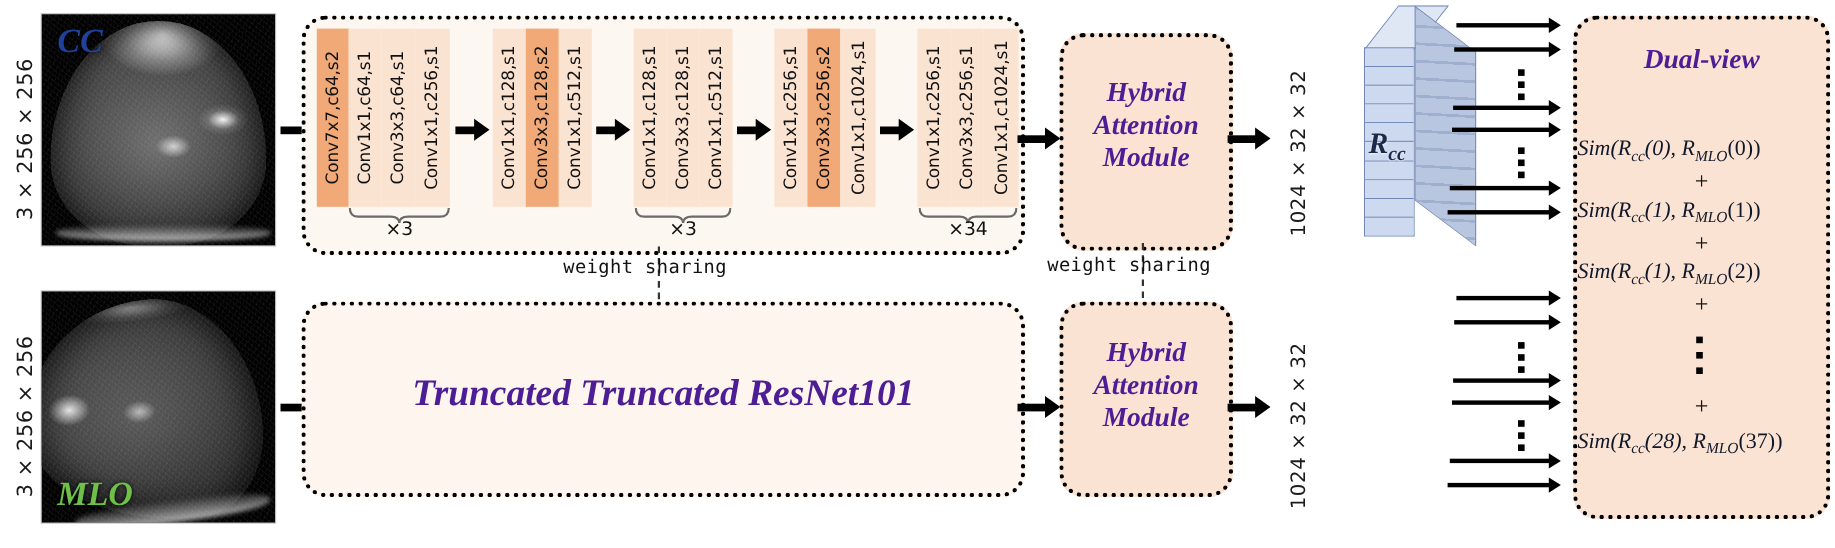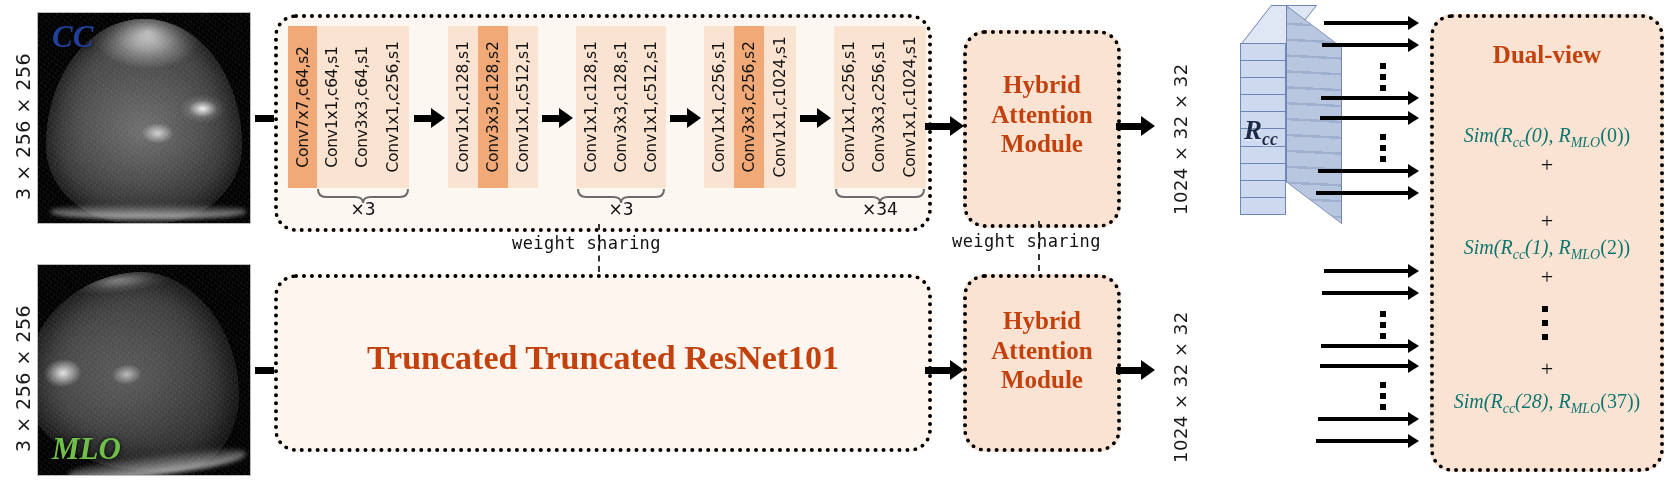--- a/index.html
+++ b/index.html
@@ -88,21 +88,21 @@
   .dottedBox{
     position:absolute;border:4px dotted #000;border-radius:22px;
   }
   .backboneBox{background:#fdf7f1;}
   .peachBox{background:#fae3d3;}
   .creamBox{background:#fdf5ee;}
 
   .bigTitle{
     position:absolute;left:0;right:0;
     font-family:"Liberation Serif",serif;
-    font-weight:700;color:#c2410c;
+    font-weight:700;font-style:italic;color:#4c1d95;
     text-align:center;line-height:1.18;
   }
 
   
   .convGroup{position:absolute;display:flex;align-items:stretch;}
   .convLayer{
     position:relative;
     display:flex;align-items:center;justify-content:center;
     background:#fbe3d2;
   }
@@ -158,23 +158,23 @@
   }
   .cube.green .rlabel{color:#2f4418;}
   .rsub{font-size:18px;vertical-align:sub;}
 
   
   .vdots{position:absolute;display:flex;flex-direction:column;justify-content:space-between;align-items:center;}
   .vdots i{display:block;width:6px;height:6px;background:#000;}
 
   
   .formula{
-    position:absolute;left:0;right:0;text-align:center;
+    position:absolute;left:0;right:0;
     font-family:"Liberation Serif",serif;font-style:italic;
-    font-size:20px;color:#0f766e;white-space:nowrap;
+    font-size:20px;color:#0f172a;white-space:nowrap;
   }
   .formula .sub{font-size:14px;vertical-align:sub;font-style:italic;}
   .formula .up{font-style:normal;}
   .plus{
     position:absolute;left:0;right:0;text-align:center;
     font-family:"Liberation Serif",serif;font-size:22px;color:#111;
   }
 </style>
 </head>
 <body>
@@ -455,20 +455,23 @@
 
     <div class="bigTitle" style="top:22px;font-size:25px;">
       <div>Dual-view</div>
     </div>
 
     <div class="formula" style="top:106px;">
       <span>Sim(R</span><span class="sub">cc</span><span>(0), R</span><span class="sub">MLO</span><span class="up">(0))</span>
     </div>
     <div class="plus" style="top:134px;">+</div>
 
+    <div class="formula" style="top:162px;">
+      <span>Sim(R</span><span class="sub">cc</span><span>(1), R</span><span class="sub">MLO</span><span class="up">(1))</span>
+    </div>
     <div class="plus" style="top:190px;">+</div>
 
     <div class="formula" style="top:218px;">
       <span>Sim(R</span><span class="sub">cc</span><span>(1), R</span><span class="sub">MLO</span><span class="up">(2))</span>
     </div>
     <div class="plus" style="top:246px;">+</div>
 
     <div class="vdots" style="left:108px;top:288px;width:6px;height:34px;">
       <i></i>
         <i></i>

